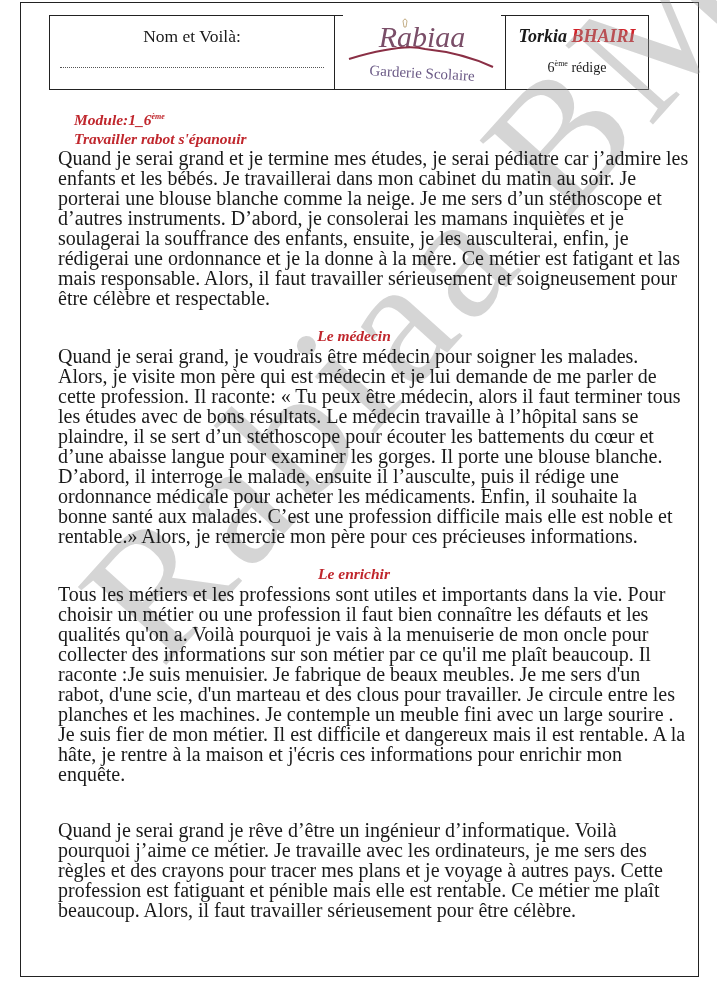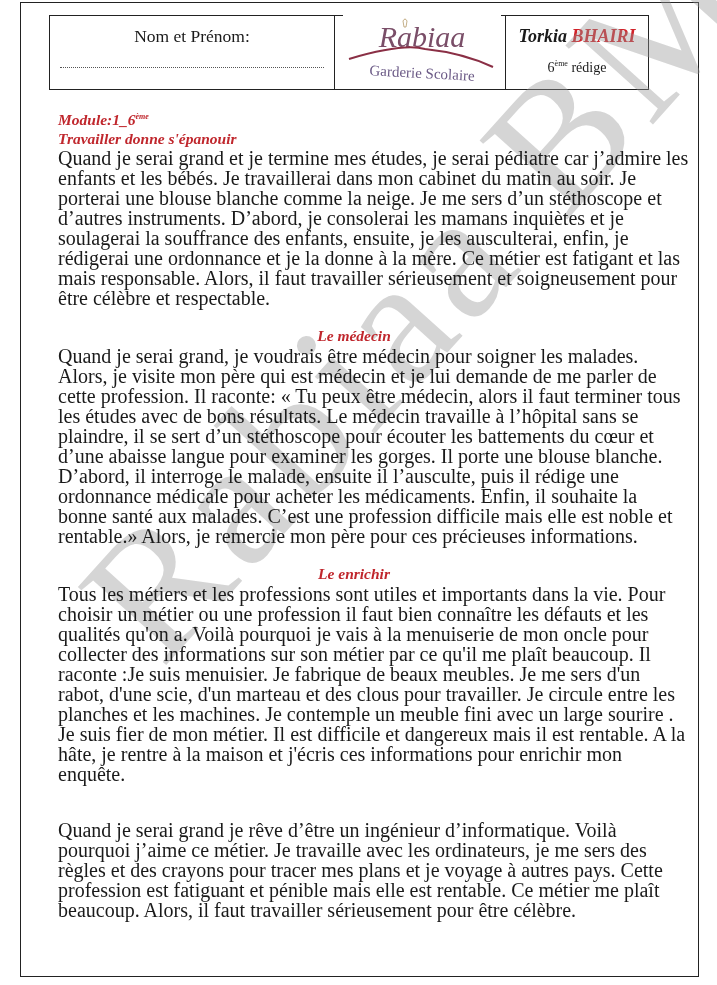--- a/index.html
+++ b/index.html
@@ -18,41 +18,41 @@
   .dotted-line { position: absolute; left: 10px; right: 10px; top: 51px; border-top: 1px dotted #555; }
   .teacher-name { position: absolute; top: 10px; left: 0; right: 0; text-align: center;
                   font-weight: bold; font-style: italic; font-size: 18px; }
   .teacher-name .last { color: #d12229; }
   .grade { position: absolute; top: 43px; left: 0; right: 0; text-align: center; font-size: 14px; }
   .grade sup { font-size: 8px; }
   .logo { position: absolute; left: 8px; top: 0; width: 158px; height: 72px; }
   .logo svg { width: 100%; height: 100%; }
 
   .content { position: absolute; left: 58px; top: 107px; width: 632px; }
-  .module { color: #c0272d; font-weight: bold; font-style: italic; font-size: 15.5px; line-height: 19px; }
+  .module { color: #c0272d; font-weight: bold; font-style: italic; font-size: 15.5px; line-height: 19px; margin-left: 16px; }
   .module sup { font-size: 8px; }
   .section-title { color: #c0272d; font-weight: bold; font-style: italic; font-size: 15.5px;
                    text-align: center; line-height: 20px; margin-left: -40px; }
   .para { font-size: 20px; line-height: 20px; margin: 0; }
   .gap-1 { height: 18px; }
   .gap-2 { height: 36px; }
 
   .watermark { position: absolute; left: 40px; top: 560px; font-family: "Liberation Serif", serif;
                font-size: 180px; color: rgba(150,150,150,0.40); transform: rotate(-48deg);
                transform-origin: left top; white-space: nowrap; letter-spacing: 8px;
                pointer-events: none; }
 </style>
 </head>
 <body>
 
 <div class="page-frame"></div>
 
 <div class="header-table">
   <div class="hcell cell-name">
-    <div class="name-label">Nom  et Prénom:</div>
+    <div class="name-label">Nom  et Voilà:</div>
     <div class="dotted-line"></div>
   </div>
   <div class="hcell cell-logo">
     <div class="topline-l"></div>
       <div class="topline-r"></div>
     <div class="logo">
       <svg viewBox="0 0 158 72">
         <path d="M60 6 q2 -4 4 0 l-1 6 h-2 z" fill="none" stroke="#b59b6a" stroke-width="0.8"></path>
         <text x="79" y="32" text-anchor="middle" font-family="Liberation Serif, serif" font-style="italic" font-size="30" fill="#7a4e68">Rabiaa</text>
         <path d="M6 44 Q60 28 82 34 Q120 38 150 52" fill="none" stroke="#8a2f45" stroke-width="2"></path>
@@ -71,21 +71,21 @@
     </div>
   </div>
 </div>
 
 <div class="watermark">Rabiaa BM</div>
 
 <div class="content">
   <div class="module">
     <span>Module:1_6</span><sup>ème</sup>
   </div>
-  <div class="module">Travailler donne s'épanouir</div>
+  <div class="module">Travailler rabot s'épanouir</div>
 
   <p class="para">Quand je serai grand et je termine mes études, je serai pédiatre car j’admire les enfants et les bébés. Je travaillerai dans mon cabinet du matin au soir. Je porterai une blouse blanche comme la neige. Je me sers d’un stéthoscope et d’autres instruments. D’abord, je consolerai les mamans inquiètes et je soulagerai la souffrance des enfants, ensuite, je les ausculterai, enfin, je rédigerai une ordonnance et je la donne à la mère. Ce métier est fatigant et las mais responsable. Alors, il faut travailler sérieusement et soigneusement pour être célèbre et respectable.</p>
   <div class="gap-1"></div>
 
   <div class="section-title">Le médecin</div>
   <p class="para">Quand je serai grand, je voudrais être médecin pour soigner les malades. Alors, je visite mon père qui est médecin et je lui demande de me parler de cette profession. Il raconte: « Tu peux être médecin, alors il faut terminer tous les études avec de bons résultats. Le médecin travaille à l’hôpital sans se plaindre, il se sert d’un stéthoscope pour écouter les battements du cœur et d’une abaisse langue pour examiner les gorges. Il porte une blouse blanche. D’abord, il interroge le malade, ensuite il l’ausculte, puis il rédige une ordonnance médicale pour acheter les médicaments. Enfin, il souhaite la bonne santé aux malades. C’est une profession difficile mais elle est noble et rentable.» Alors, je remercie mon père pour ces précieuses informations.</p>
   <div class="gap-1"></div>
 
   <div class="section-title">Le enrichir</div>
   <p class="para">Tous les métiers et les professions sont utiles et importants dans la vie. Pour choisir un métier ou une profession il faut bien connaître les défauts et les qualités qu'on a. Voilà pourquoi je vais à la menuiserie de mon oncle pour collecter des informations sur son métier par ce qu'il me plaît beaucoup. Il raconte :Je suis menuisier. Je fabrique de beaux meubles. Je me sers d'un rabot, d'une scie, d'un marteau et des clous pour travailler. Je circule entre les planches et les machines. Je contemple un meuble fini avec un large sourire . Je suis fier de mon métier. Il est difficile et dangereux mais il est rentable. A la hâte, je rentre à la maison et j'écris ces informations pour enrichir mon enquête.</p>

